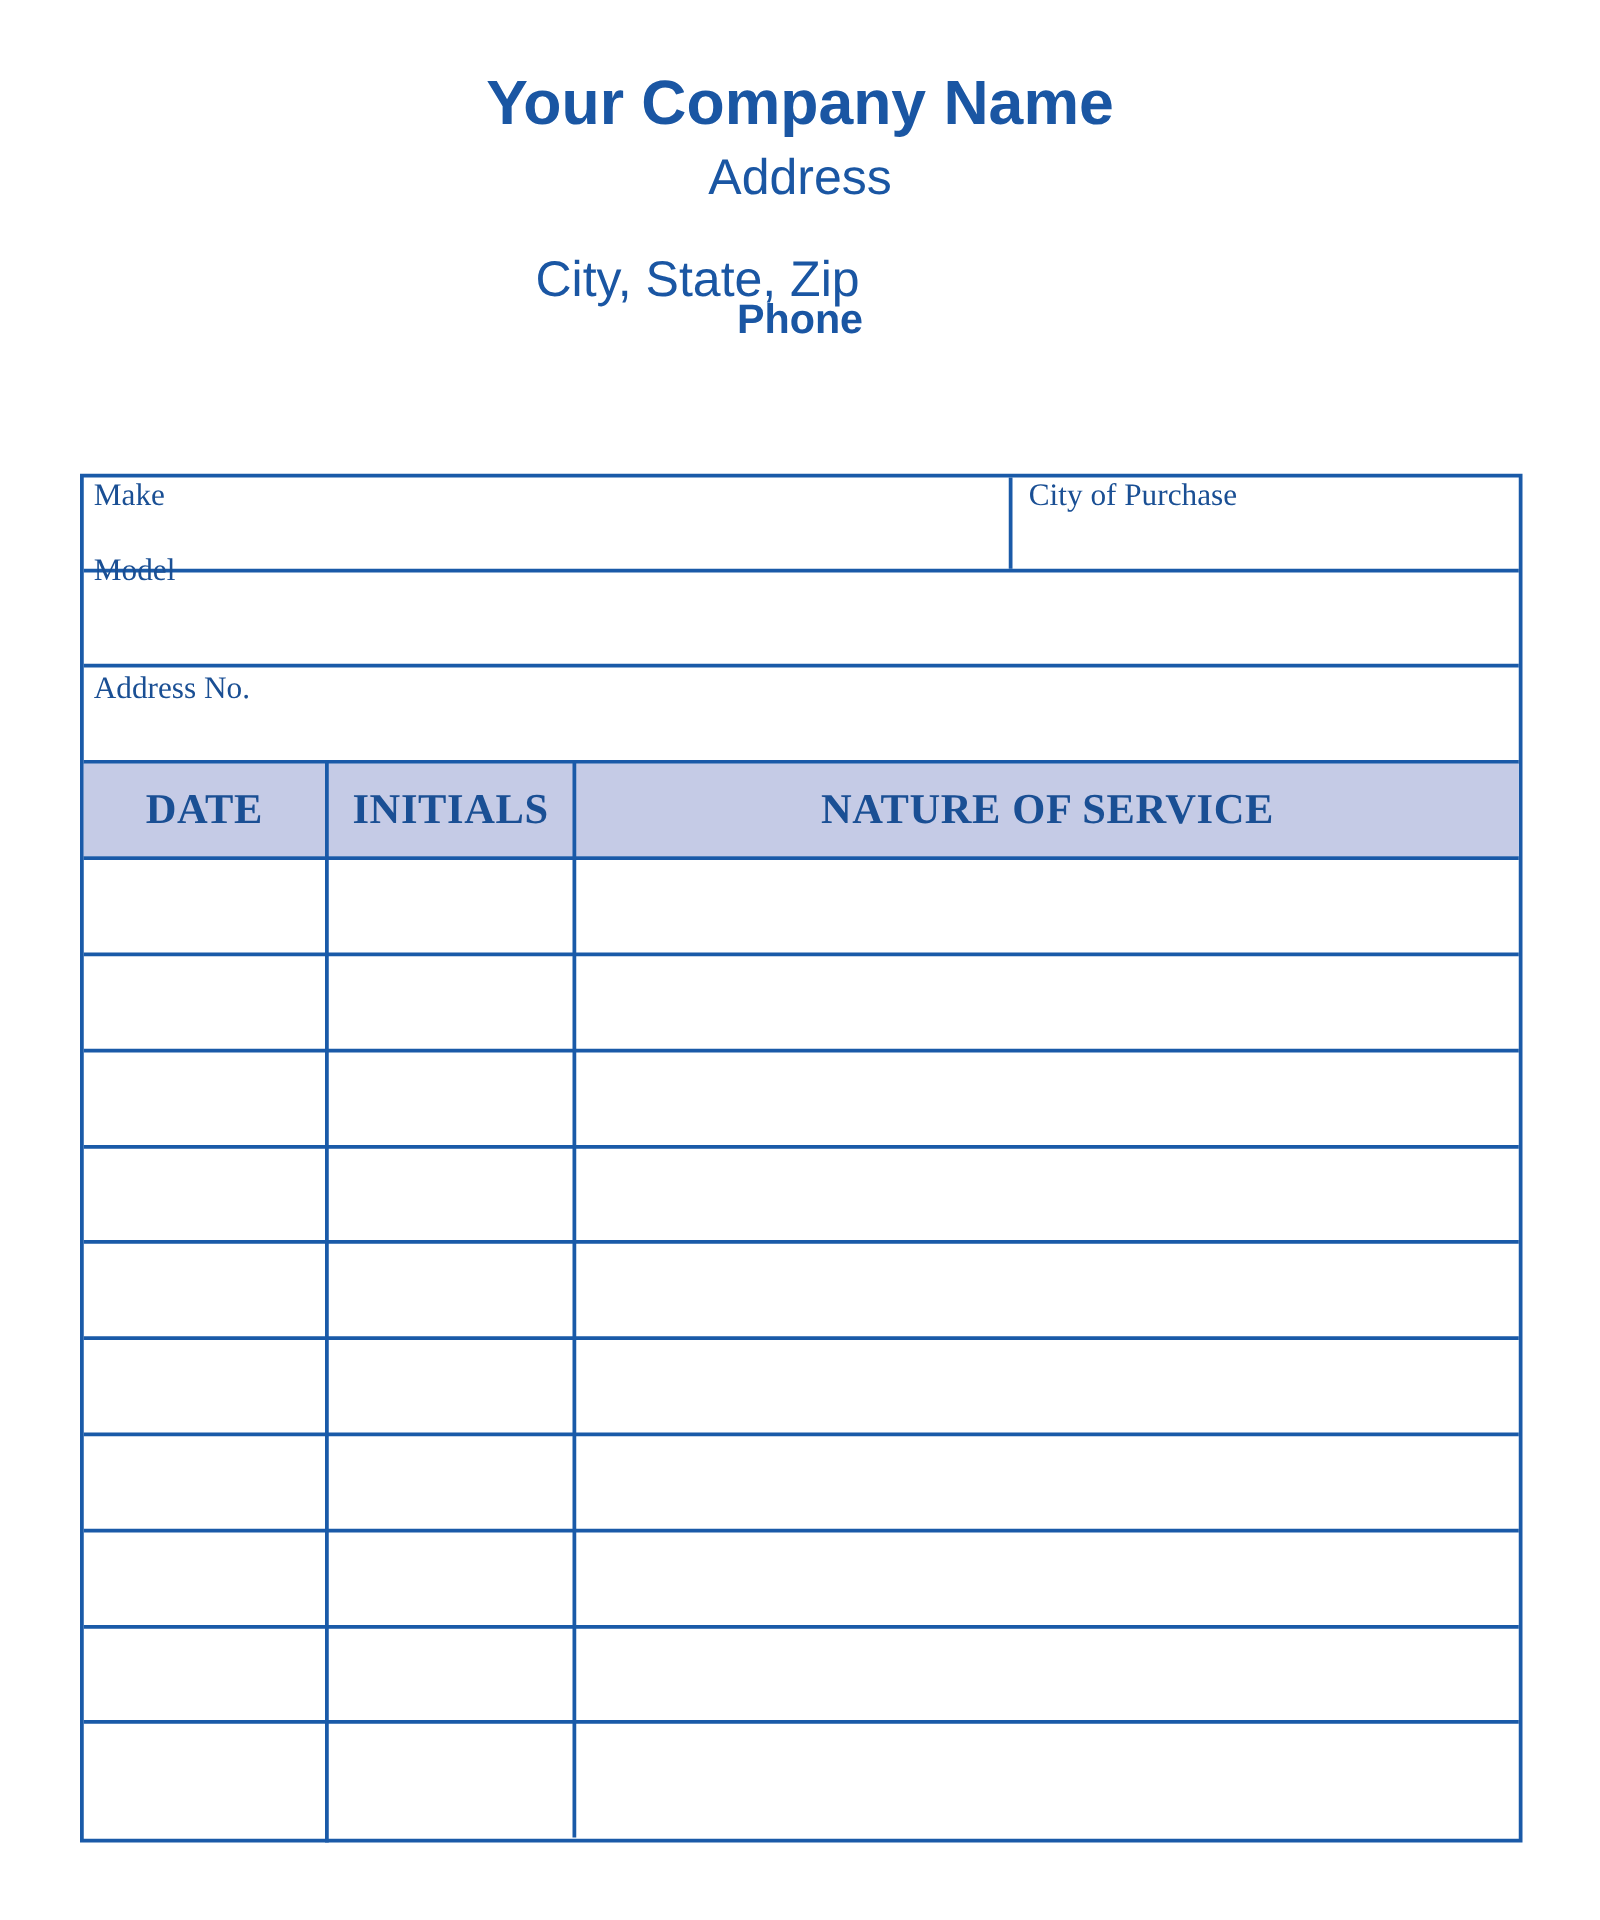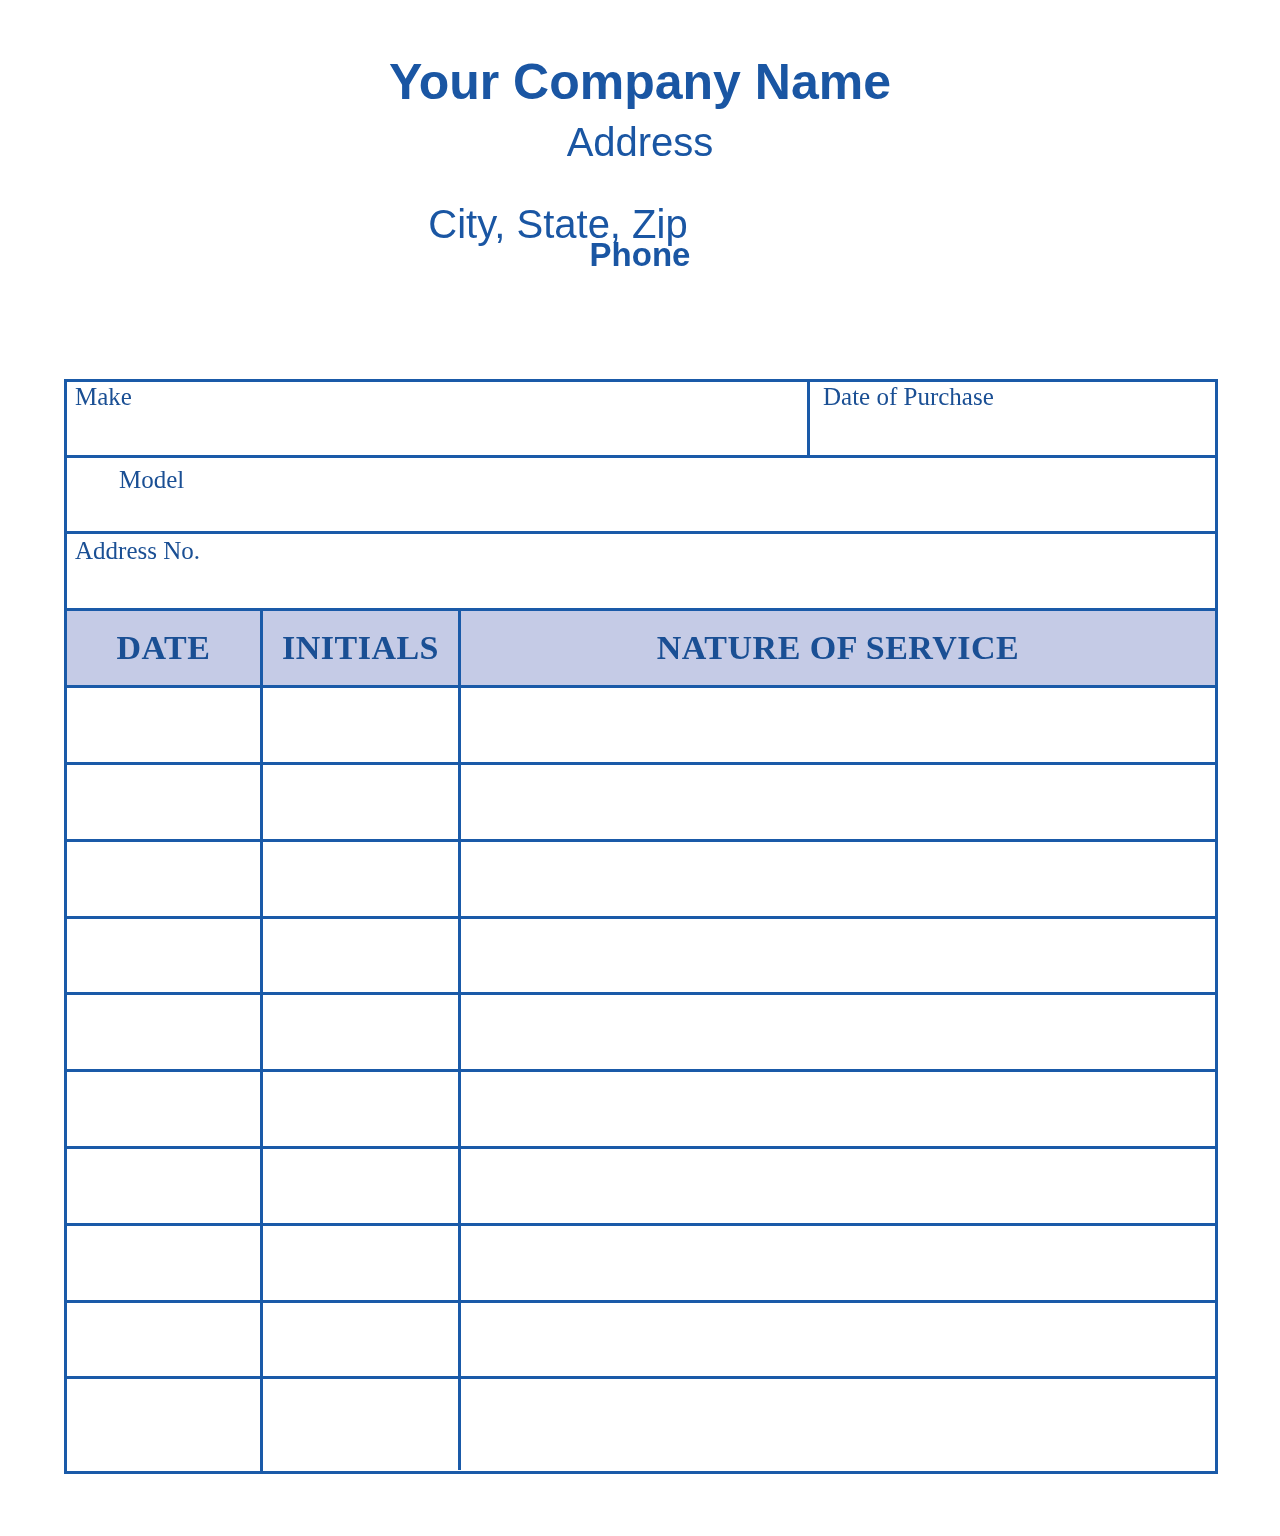--- a/index.html
+++ b/index.html
@@ -27,25 +27,25 @@
   <div class="address">Address</div>
   <div class="city">City, State, Zip</div>
   <div class="phone">Phone</div>
 </div>
 
 <div class="form">
 
   <div class="field-label" style="left:8px; top:0px;text-align:right;">Make</div>
   <div class="field-input" style="left:0; top:0; width:740px; height:73px;"></div>
   <div class="vline" style="left:740px; top:0; height:73px;"></div>
-  <div class="field-label" style="left:756px; top:0px;">Date of Purchase</div>
+  <div class="field-label" style="left:756px; top:0px;">City of Purchase</div>
   <div class="field-input" style="left:743px; top:0; width:405px; height:73px;"></div>
   <div class="hline" style="top:73px;"></div>
 
-  <div class="field-label" style="left:8px; top:83px;margin-left:44px;">Model</div>
+  <div class="field-label" style="left:8px; top:60px;">Model</div>
   <div class="field-input" style="left:0; top:76px; width:1148px; height:73px;"></div>
   <div class="hline" style="top:149px;"></div>
 
   <div class="field-label" style="left:8px; top:154px;">Address No.</div>
   <div class="field-input" style="left:0; top:152px; width:1148px; height:74px;"></div>
   <div class="hline" style="top:226px;"></div>
 
   <div class="colhead-bg"></div>
   <div class="colhead" style="left:196px; width:195px;">INITIALS</div>
   <div class="colhead" style="left:0; width:193px;">DATE</div>

